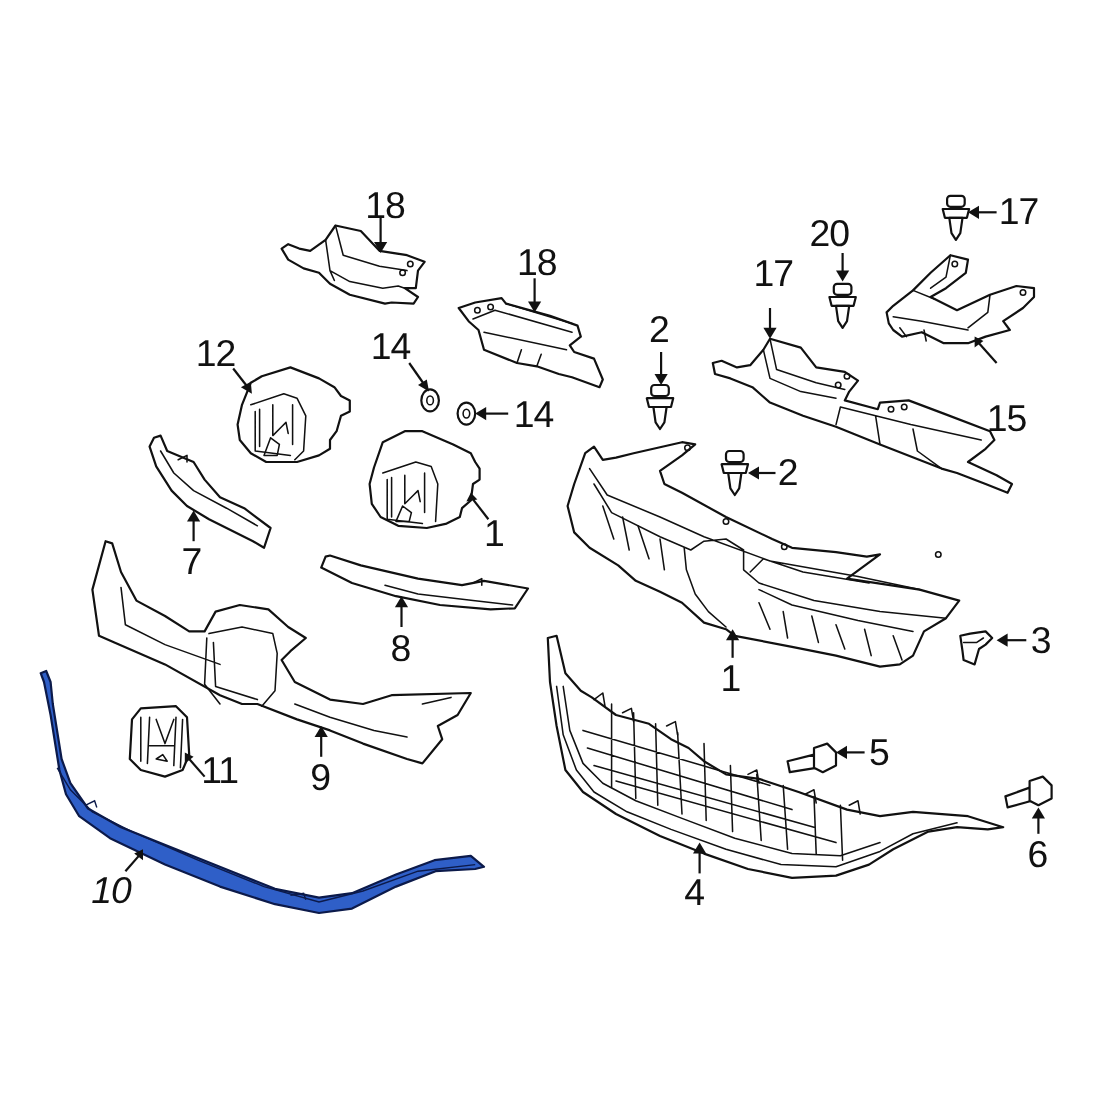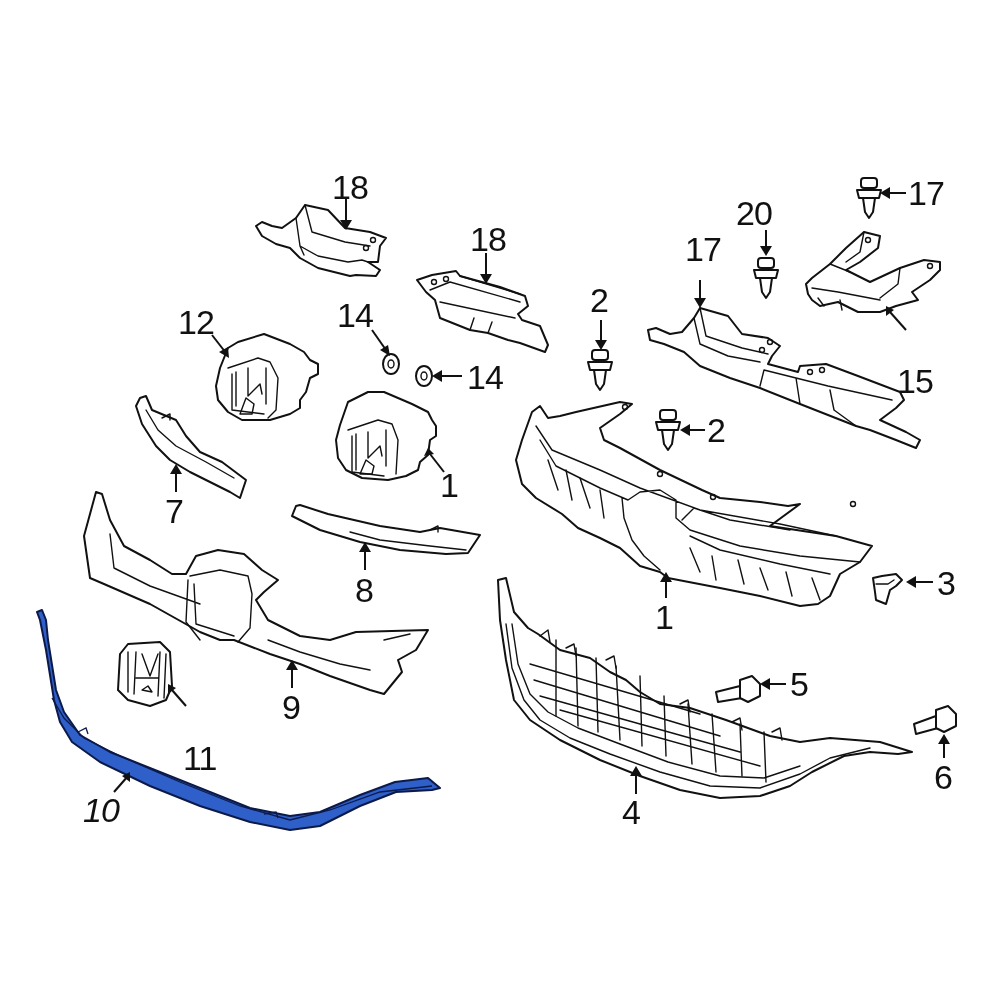--- a/index.html
+++ b/index.html
@@ -202,21 +202,21 @@
   <span class="callout" style="left:590px;top:283px;">2</span>
   <span class="callout" style="left:707px;top:413px;">2</span>
   <span class="callout" style="left:937px;top:566px;">3</span>
   <span class="callout" style="left:622px;top:795px;">4</span>
   <span class="callout" style="left:790px;top:667px;">5</span>
   <span class="callout" style="left:934px;top:760px;">6</span>
   <span class="callout" style="left:165px;top:494px;">7</span>
   <span class="callout" style="left:355px;top:573px;">8</span>
   <span class="callout" style="left:282px;top:690px;">9</span>
   <span class="callout" style="left:83px;top:793px;font-style:italic;">10</span>
-  <span class="callout" style="left:183px;top:741px;text-align:right;">11</span>
+  <span class="callout" style="left:183px;top:684px;text-align:right;">11</span>
   <span class="callout" style="left:178px;top:305px;">12</span>
   <span class="callout" style="left:440px;top:468px;">1</span>
   <span class="callout" style="left:337px;top:298px;">14</span>
   <span class="callout" style="left:467px;top:360px;">14</span>
   <span class="callout" style="left:897px;top:324px;margin-top:40px;">15</span>
   <span class="callout" style="left:908px;top:176px;">17</span>
   <span class="callout" style="left:685px;top:232px;">17</span>
   <span class="callout" style="left:332px;top:170px;">18</span>
   <span class="callout" style="left:470px;top:222px;">18</span>
   <span class="callout" style="left:736px;top:196px;">20</span>

